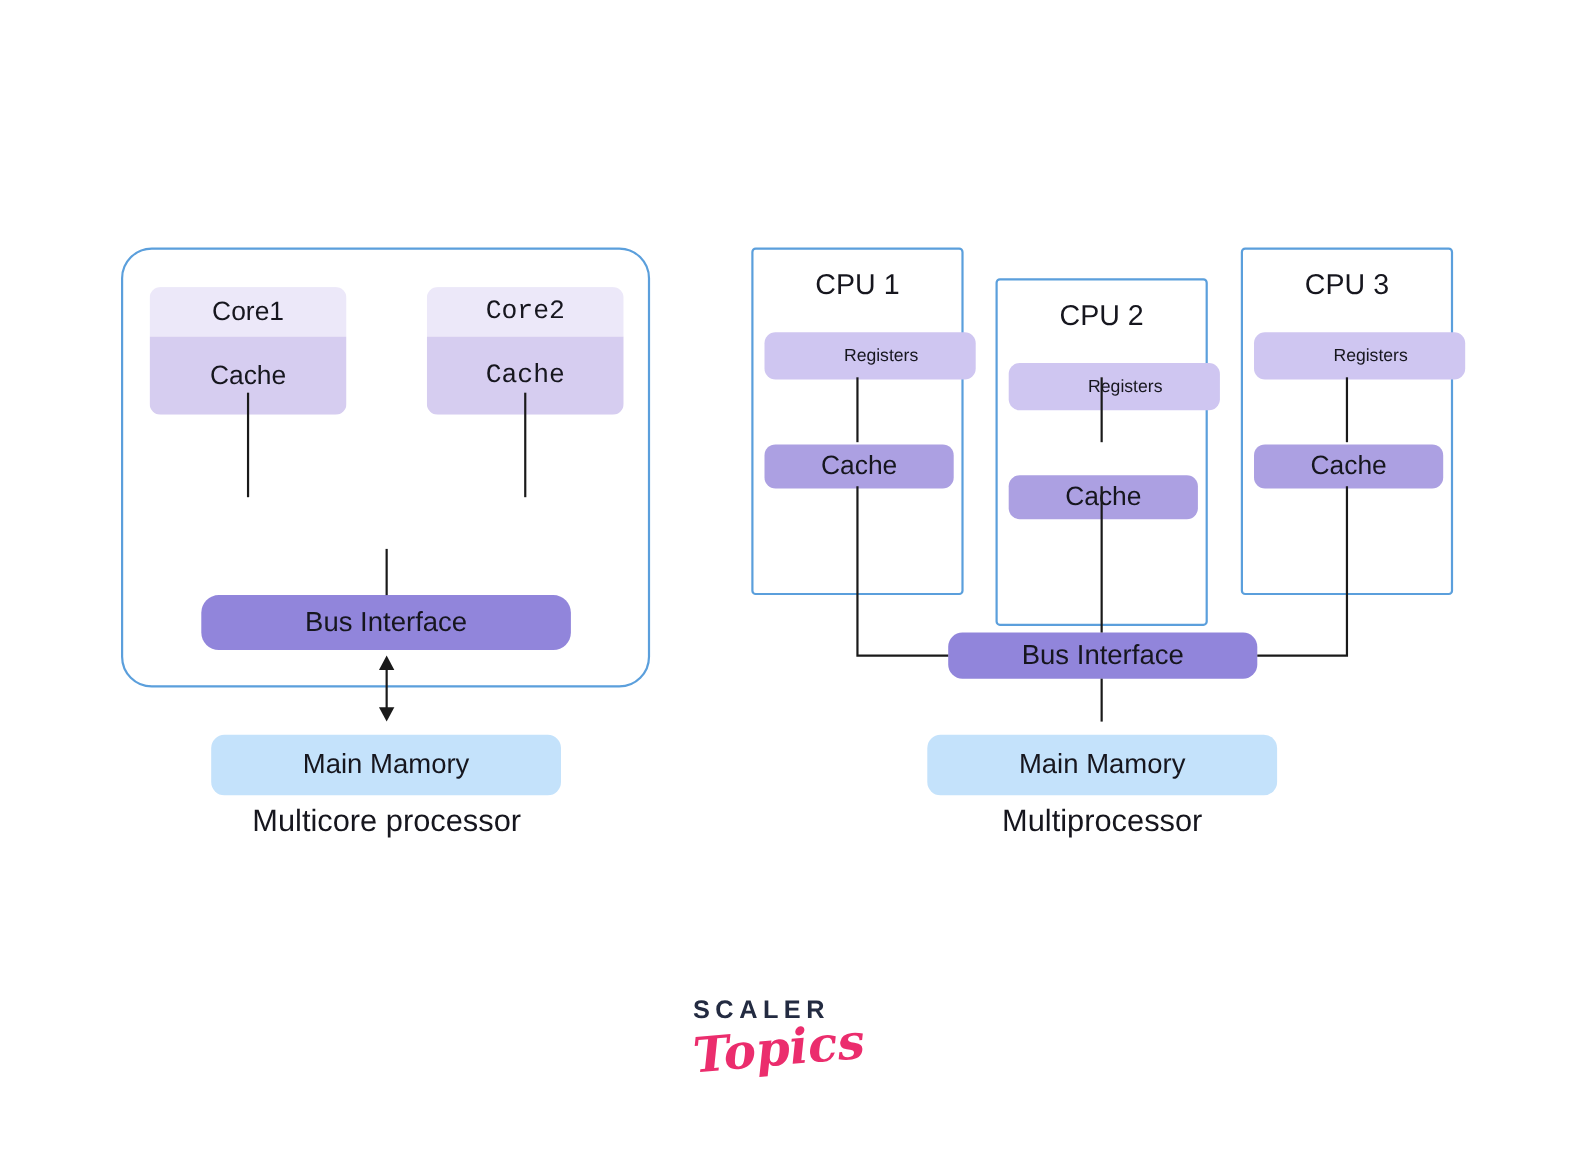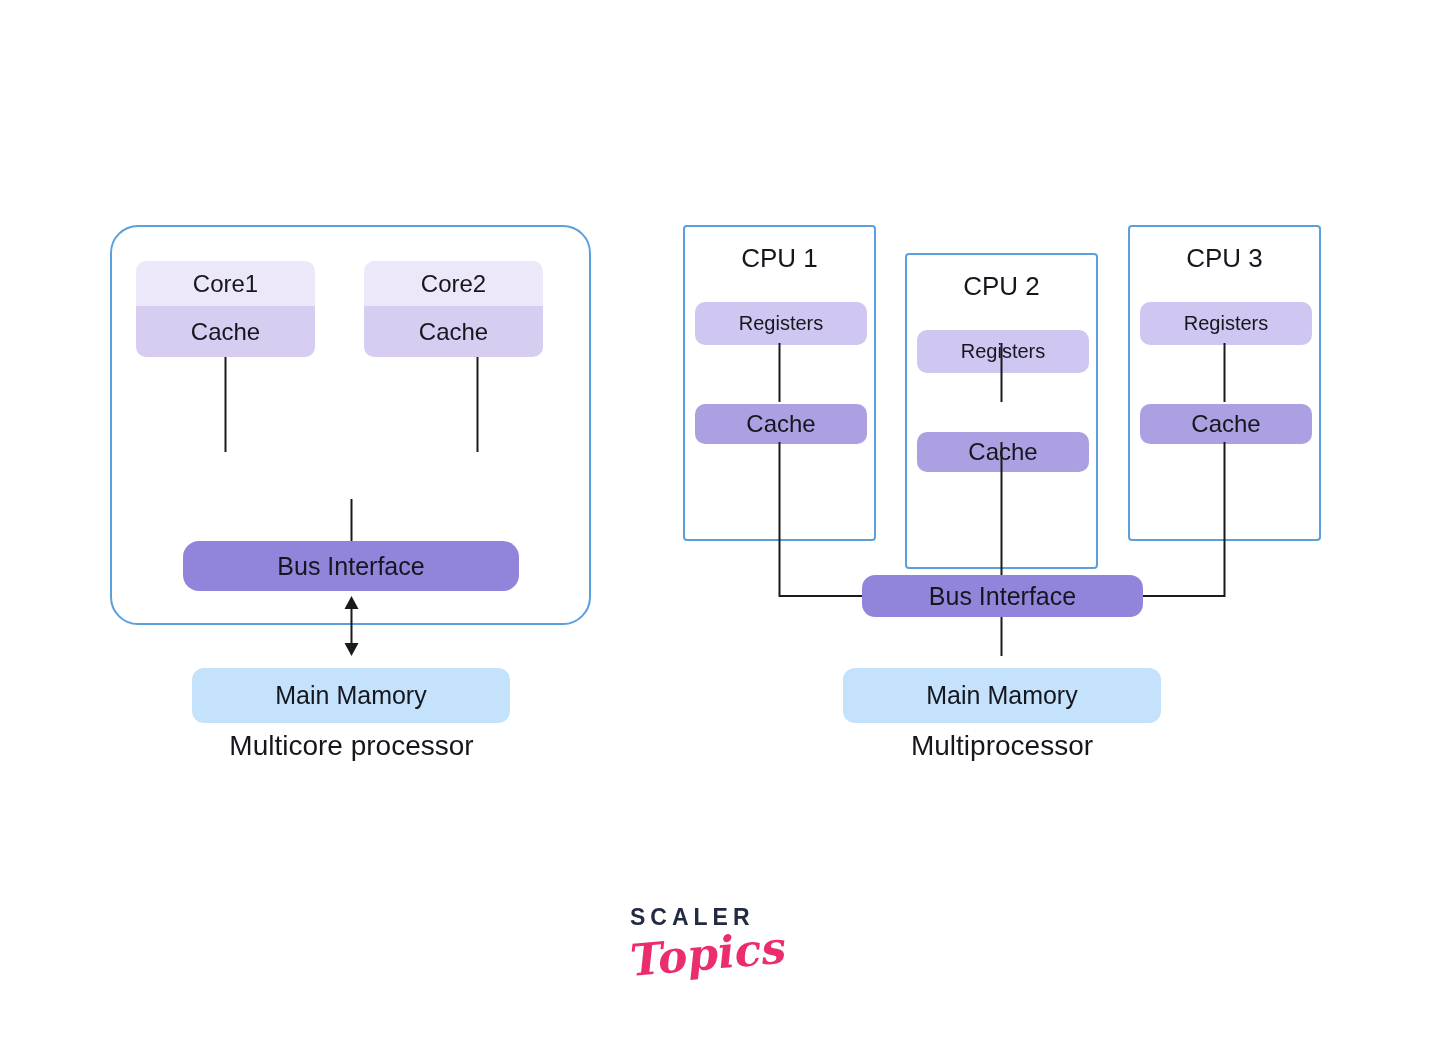--- a/index.html
+++ b/index.html
@@ -8,38 +8,38 @@
     font-family:"Liberation Sans","DejaVu Sans",sans-serif;
     color:var(--text-color,#16161e);
   }
   
   .abs{position:absolute;box-sizing:border-box;}
   .center{display:flex;align-items:center;justify-content:center;}
   .outline-box{border:2px solid var(--outline-blue,#5b9fdc);border-radius:28px;background:transparent;}
   .label{font-size:24px;}
   
   .mc-outer{left:110px;top:225px;width:481px;height:400px;}
-  .core-box{top:261px;width:179px;height:96px;border-radius:10px;overflow:hidden;display:flex;flex-direction:column;}
+  .core-box{top:261px;width:179px;height:116px;border-radius:10px;overflow:hidden;display:flex;flex-direction:column;}
   .core-box .core-top{height:45px;background:var(--core-top,#ece8f9);display:flex;align-items:center;justify-content:center;}
   .core-box .core-bottom{flex:1;background:var(--core-cache,#d6cdf0);display:flex;align-items:center;justify-content:center;}
   .core1{left:136px;}
-  .core2{left:364px;}
+  .core2{left:388px;font-family:Liberation Mono, monospace;}
   .shared-memory{left:183px;top:452px;width:336px;height:47px;background:var(--shared-fill,#b6aae8);border-radius:14px;font-size:25px;}
   .bus-left{left:183px;top:541px;width:336px;height:50px;background:var(--bus-fill,#9185db);border-radius:16px;font-size:25px;}
   .memory-box{width:318px;height:55px;top:668px;background:var(--memory-fill,#c4e2fb);border-radius:12px;font-size:25px;}
   .mem-left{left:192px;}
   .mem-right{left:843px;}
   .caption{top:728px;height:36px;font-size:28px;}
   .caption-left{left:110px;width:483px;}
   .caption-right{left:683px;width:638px;}
   
   .cpu-box{top:225px;width:193px;height:316px;border-radius:4px;}
   .cpu1{left:683px;} .cpu2{left:905px;margin-top:28px;} .cpu3{left:1128px;}
   .cpu-title{position:absolute;top:16px;left:0;width:100%;text-align:center;font-size:26px;}
-  .registers{position:absolute;left:10px;top:75px;width:172px;height:43px;background:var(--registers-fill,#cfc6f1);border-radius:10px;font-size:20px;}
+  .registers{position:absolute;left:10px;top:75px;width:172px;height:43px;background:var(--registers-fill,#cfc6f1);border-radius:10px;font-size:16px;padding-left:20px;}
   .cache-r{position:absolute;left:10px;top:177px;width:172px;height:40px;background:var(--cache-fill,#aca0e2);border-radius:10px;font-size:24px;}
   .bus-right{left:862px;top:575px;width:281px;height:42px;background:var(--bus-fill,#9185db);border-radius:13px;font-size:25px;}
   
   .wires{position:absolute;left:0;top:0;width:1440px;height:1051px;pointer-events:none;}
   
   .logo{left:630px;top:904px;width:185px;}
   .logo-brand{font-size:23px;font-weight:800;letter-spacing:5px;color:var(--logo-navy,#232b41);}
   .logo-sub{margin-top:-4px;font-size:44px;font-style:italic;font-weight:bold;
     font-family:"DejaVu Serif","Liberation Serif",serif;color:var(--logo-pink,#eb2d6d);
     transform:rotate(-5deg);}

